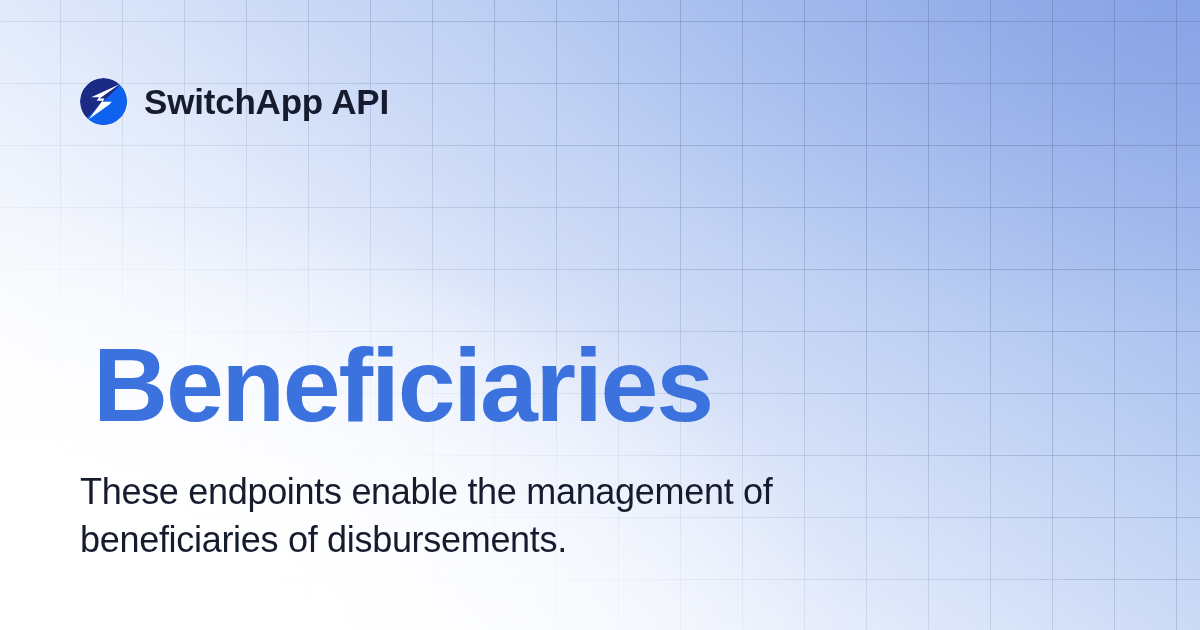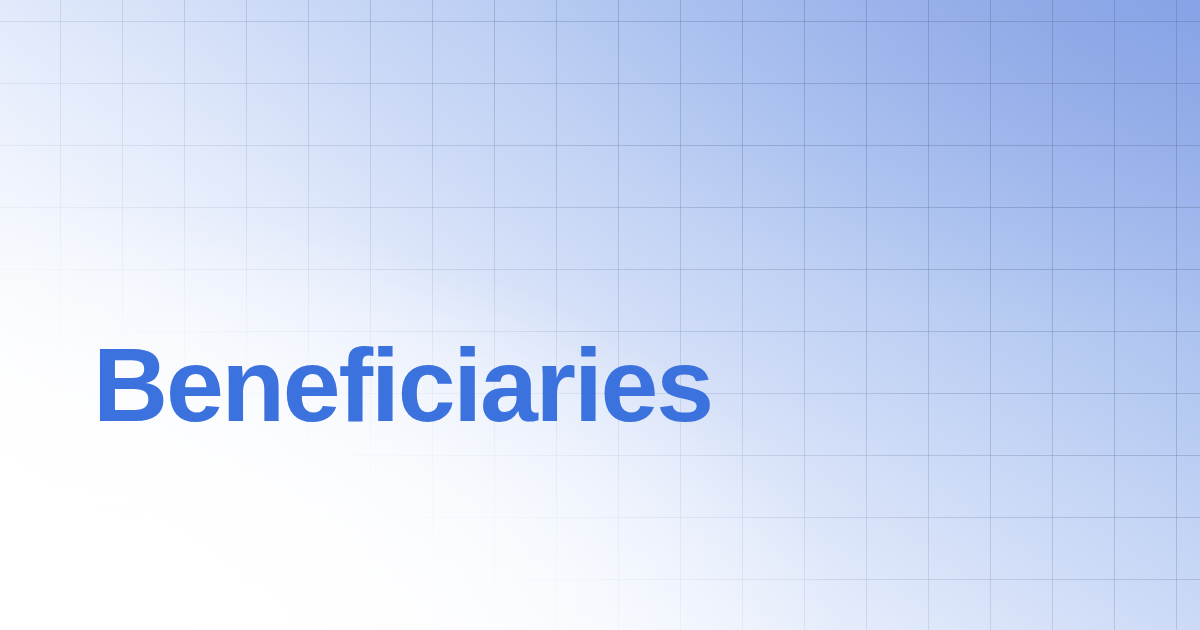--- a/index.html
+++ b/index.html
@@ -161,18 +161,34 @@
 <div class="canvas">
 
   <div class="bg-base"></div>
   <div class="bg-gradient"></div>
   <div class="bg-bloom"></div>
   <div class="bg-grid"></div>
   <div class="bg-fade"></div>
 
   <div class="content">
 
+    <div class="brand">
+      <svg class="brand-mark" viewBox="0 0 48 48" aria-hidden="true">
+        <defs>
+          <clipPath id="logoClip">
+            <circle cx="24" cy="24" r="24"></circle>
+          </clipPath>
+        </defs>
+        <g clip-path="url(#logoClip)">
+          <rect x="0" y="0" width="48" height="48" fill="#1b2a85"></rect>
+          <path d="M48 0 L48 48 L0 48 Z" fill="#0f62f0"></path>
+          <path d="M40.5 6.5 L20.0 21.0 L25.2 21.0 L23.0 24.2 L32.4 24.2 L30.0 27.0 L9.0 42.0 L22.8 23.2 L17.0 23.2 L19.6 19.6 L11.4 19.6 Z" fill="#ffffff"></path>
+        </g>
+      </svg>
+      <span class="brand-name">SwitchApp API</span>
+    </div>
 
     <h1 class="headline">Beneficiaries</h1>
 
+    <p class="subhead">These endpoints enable the management of beneficiaries of disbursements.</p>
 
   </div>
 </div>
 
 </body></html>

